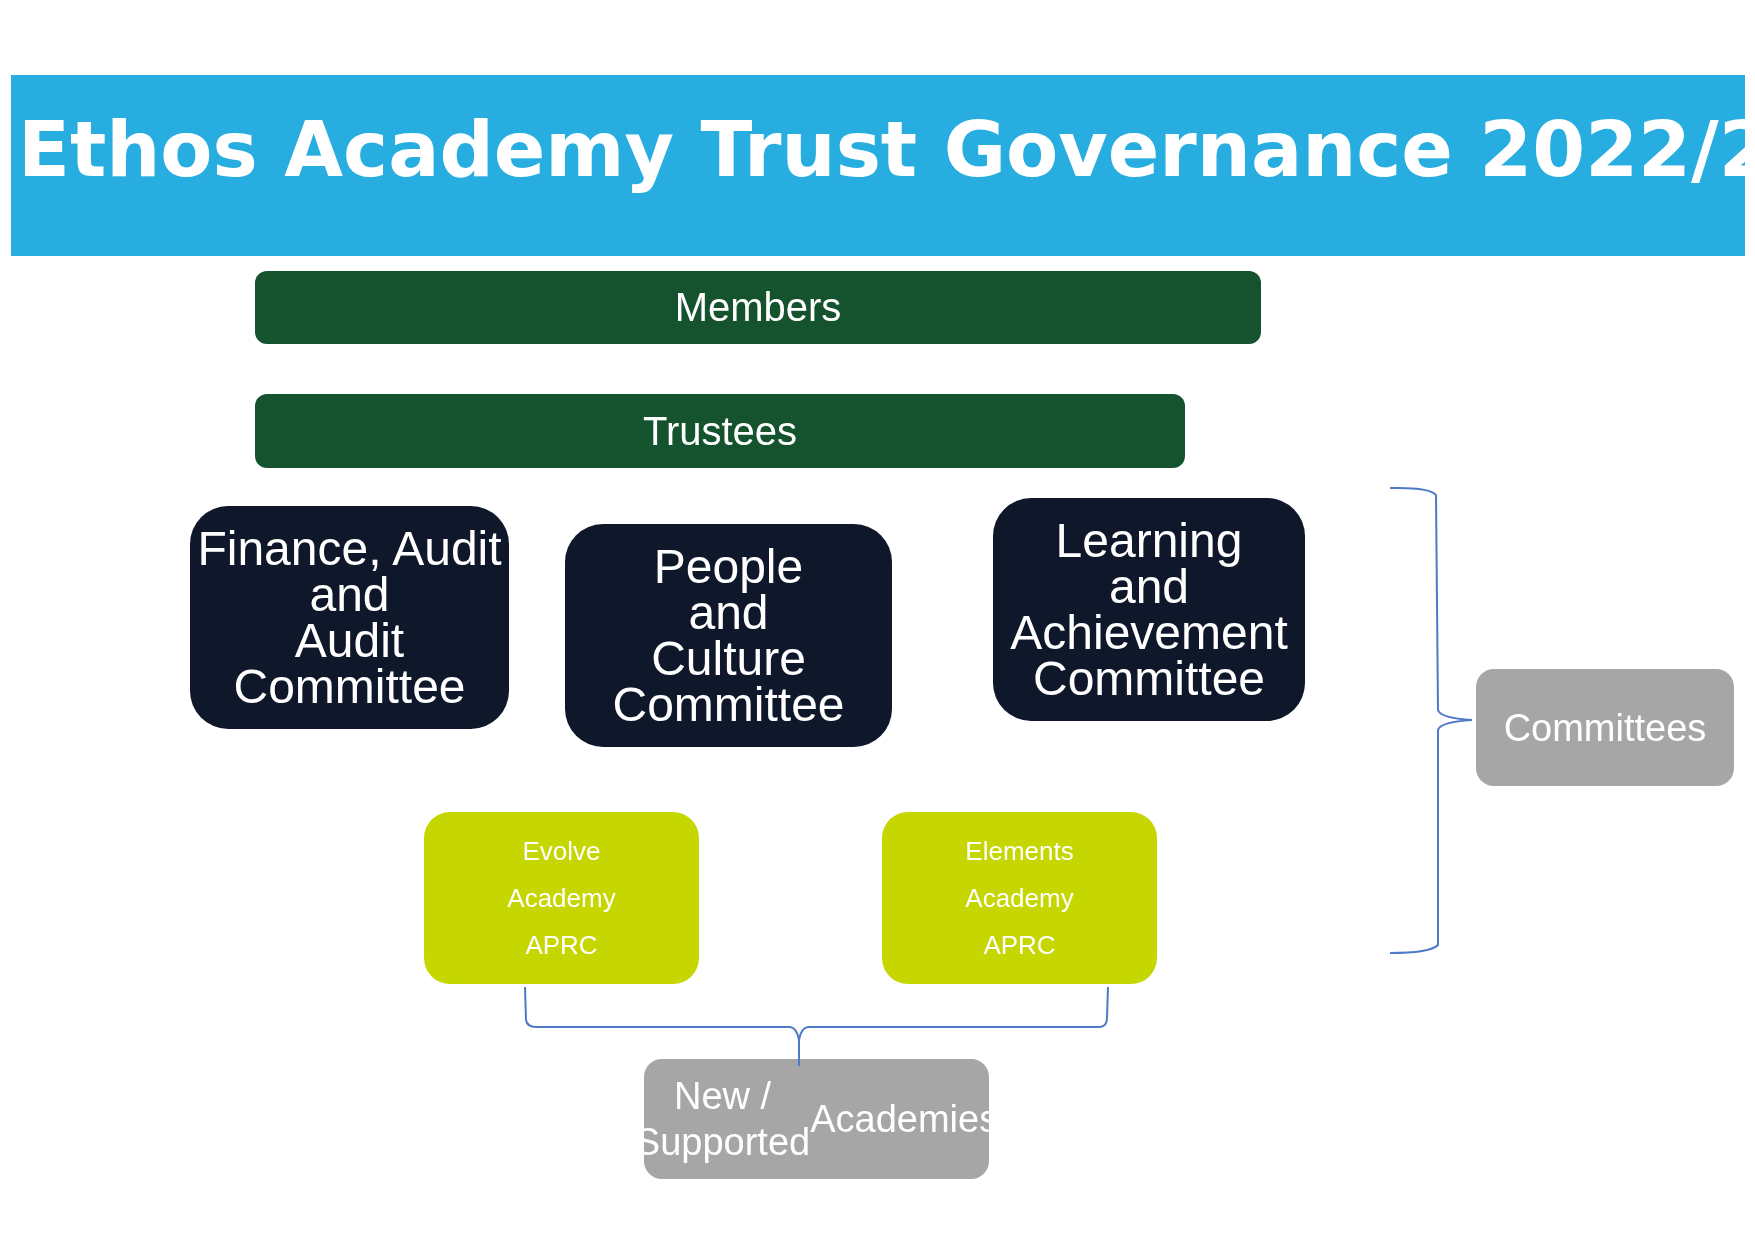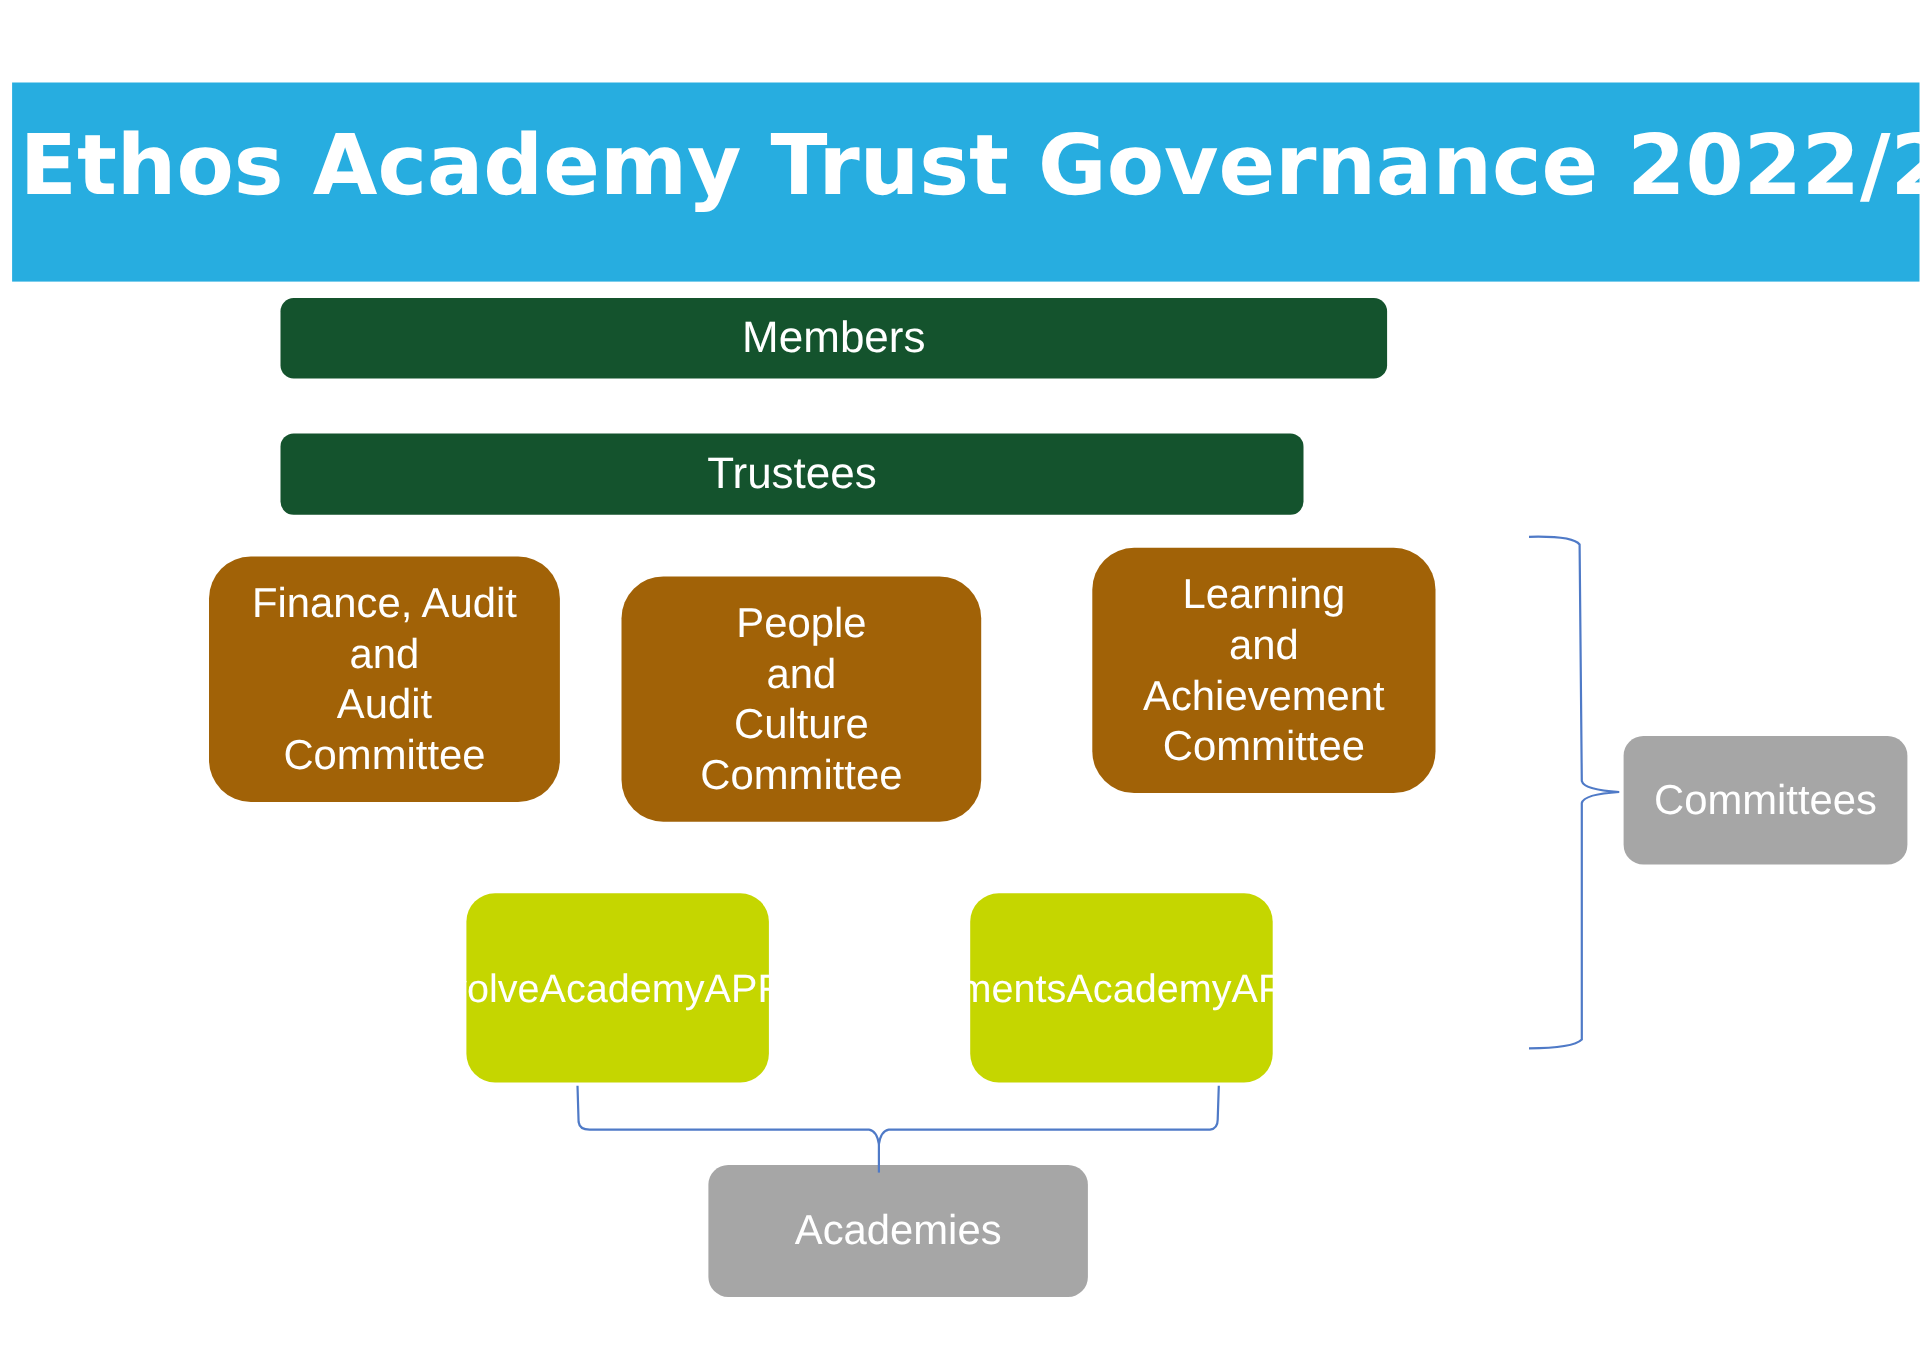--- a/index.html
+++ b/index.html
@@ -43,32 +43,32 @@
       color: #ffffff;
       box-sizing: border-box;
       font-family: "Liberation Sans", sans-serif;
     }
     .bar {
       background: #14532d;
       border-radius: 12px;
       font-size: 40px;
     }
     .committee {
-      background: #a16207;
+      background: #0f172a;
       border-radius: 38px;
-      font-size: 38px;
+      font-size: 48px;
       line-height: 46px;
       flex-direction: column;
     }
     .academy {
       background: #c5d600;
       border-radius: 26px;
-      font-size: 36px;
+      font-size: 26px;
       line-height: 47px;
-      flex-direction: row;
+      flex-direction: column;
     }
     .label-box {
       background: #a6a6a6;
       border-radius: 18px;
       font-size: 38px;
       line-height: 46px;
       flex-direction: row;
     }
     .line {
       display: block;
@@ -122,20 +122,21 @@
 <div class="box academy" style="left:882px; top:812px; width:275px; height:172px;">
   <span class="line">Elements</span>
   <span class="line">Academy</span>
   <span class="line">APRC</span>
 </div>
 
 <div class="box label-box" style="left:1476px; top:669px; width:258px; height:117px;">
   <span class="line">Committees</span>
 </div>
 <div class="box label-box" style="left:644px; top:1059px; width:345px; height:120px;">
+  <span class="line">New / Supported</span>
   <span class="line">Academies</span>
 </div>
 
 <svg class="brace" viewBox="0 0 1755 1241">
 
   <path d="M1390 488 Q1430 487 1436 495 L1438 710 Q1440 718 1472 720 Q1440 722 1438 730 L1438 945 Q1430 953 1390 953" fill="none" stroke="#4f7ac7" stroke-width="2"></path>
 
   <path d="M525 987 L526 1020 Q527 1027 536 1027 L790 1027 Q797 1028 799 1040 Q801 1028 808 1027 L1100 1027 Q1107 1026 1107 1018 L1108 987" fill="none" stroke="#4f7ac7" stroke-width="2"></path>
   <path d="M799 1040 L799 1066" fill="none" stroke="#4f7ac7" stroke-width="2"></path>
 </svg>

